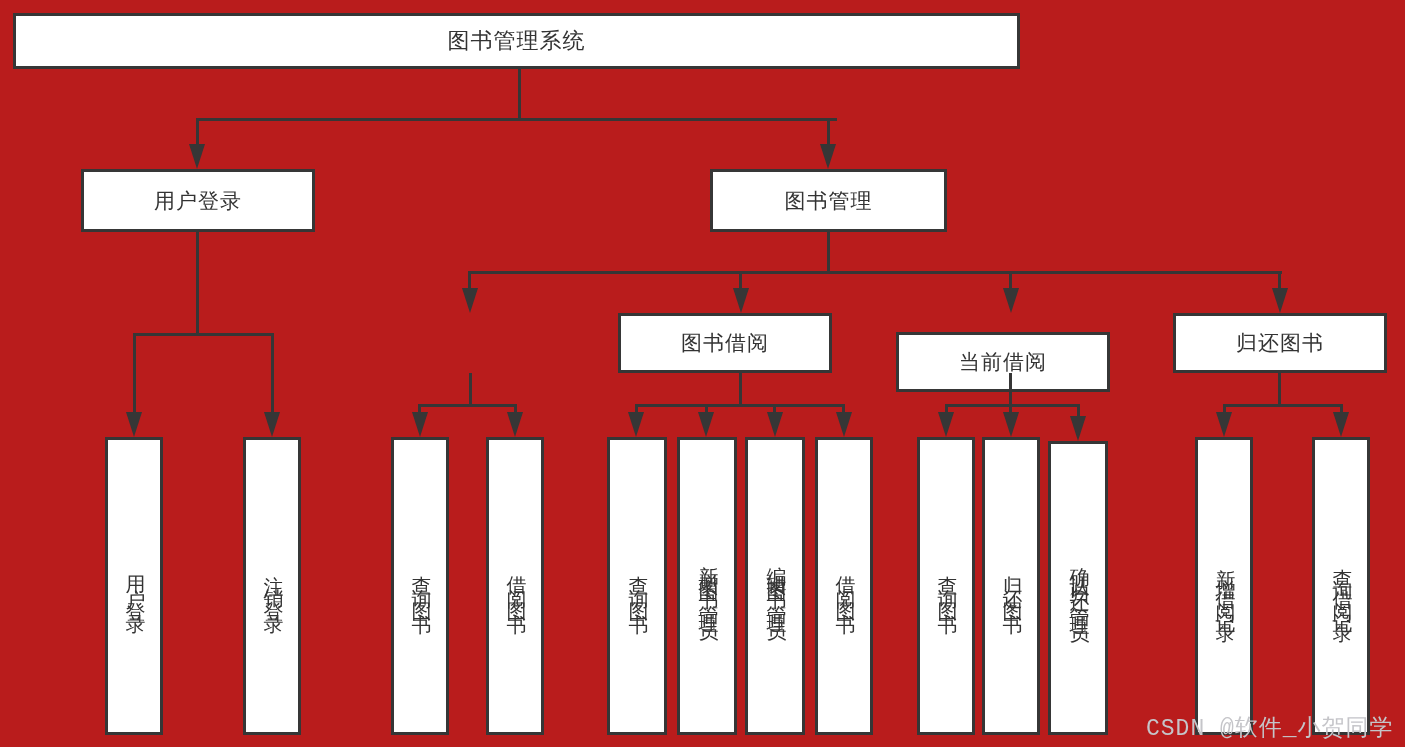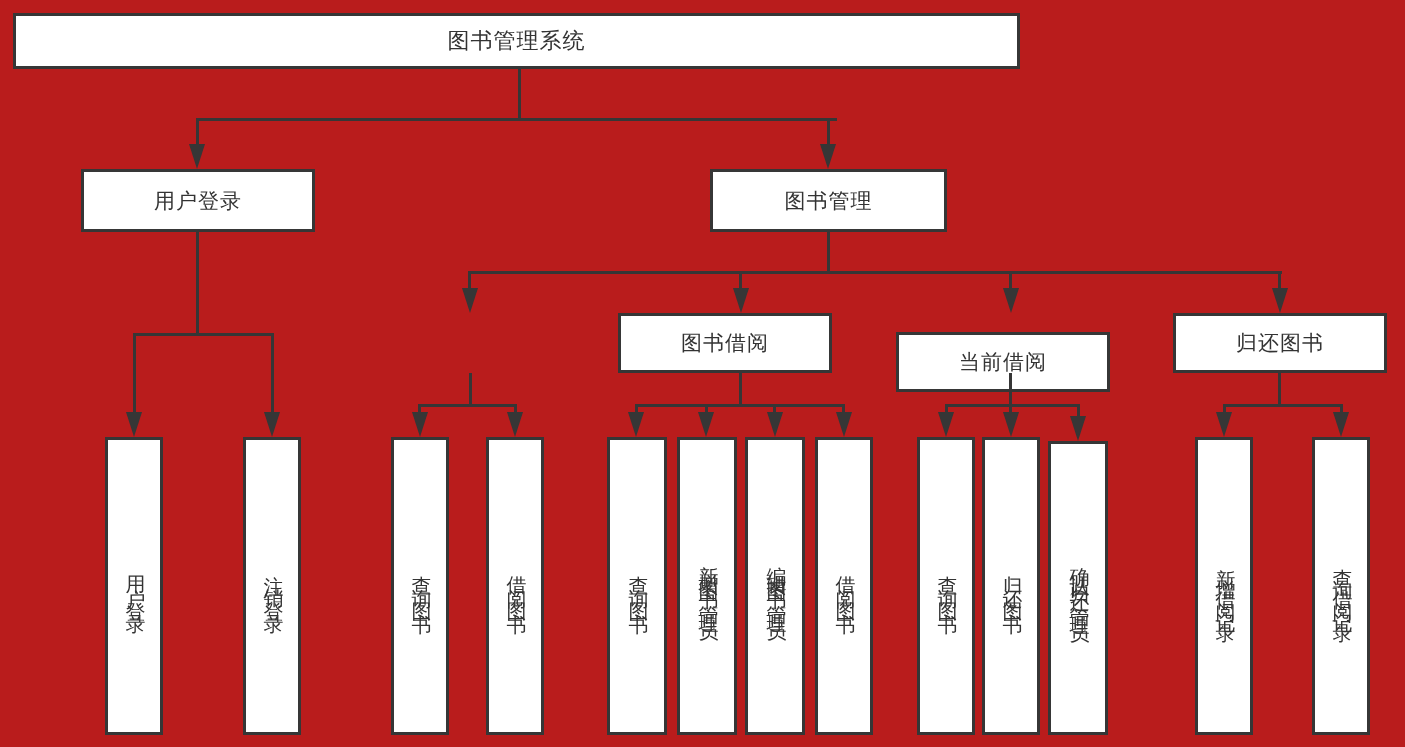--- a/index.html
+++ b/index.html
@@ -191,14 +191,15 @@
   <div class="line" style="left:1077px;top:404px;width:3px;height:14px;"></div>
   <div class="arrow" style="left:1070px;top:416px;"></div>
 
   <div class="line" style="left:1278px;top:373px;width:3px;height:34px;"></div>
   <div class="line" style="left:1223px;top:404px;width:120px;height:3px;"></div>
   <div class="line" style="left:1223px;top:404px;width:3px;height:12px;"></div>
   <div class="arrow" style="left:1216px;top:412px;"></div>
   <div class="line" style="left:1340px;top:404px;width:3px;height:12px;"></div>
   <div class="arrow" style="left:1333px;top:412px;"></div>
 
+  <div class="watermark">CSDN @软件_小贺同学</div>
 
 </div>
 
 </body></html>

